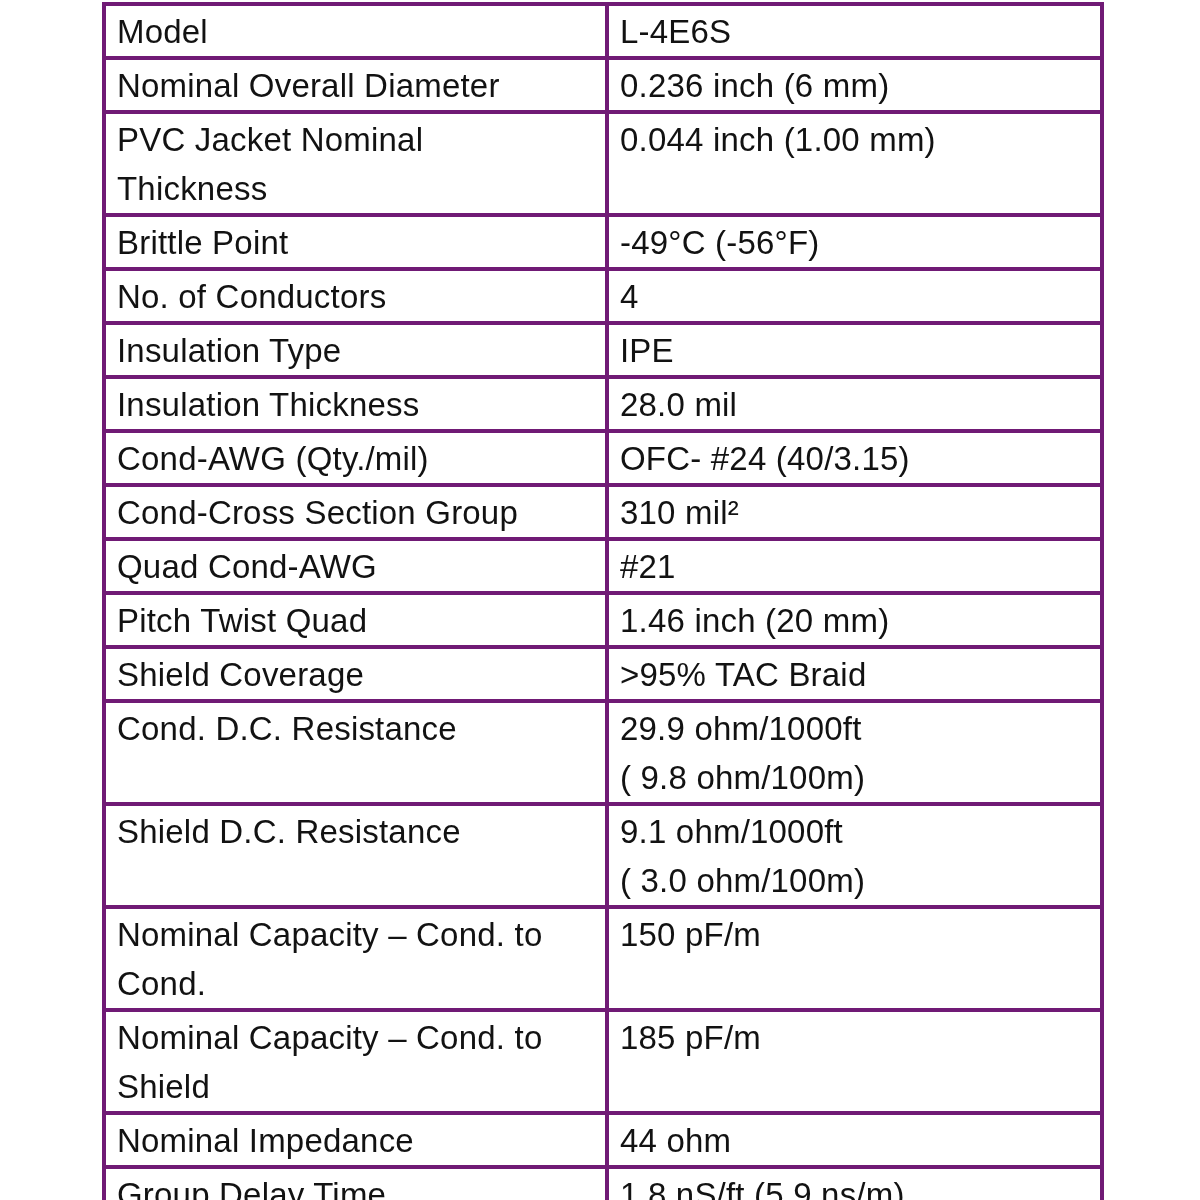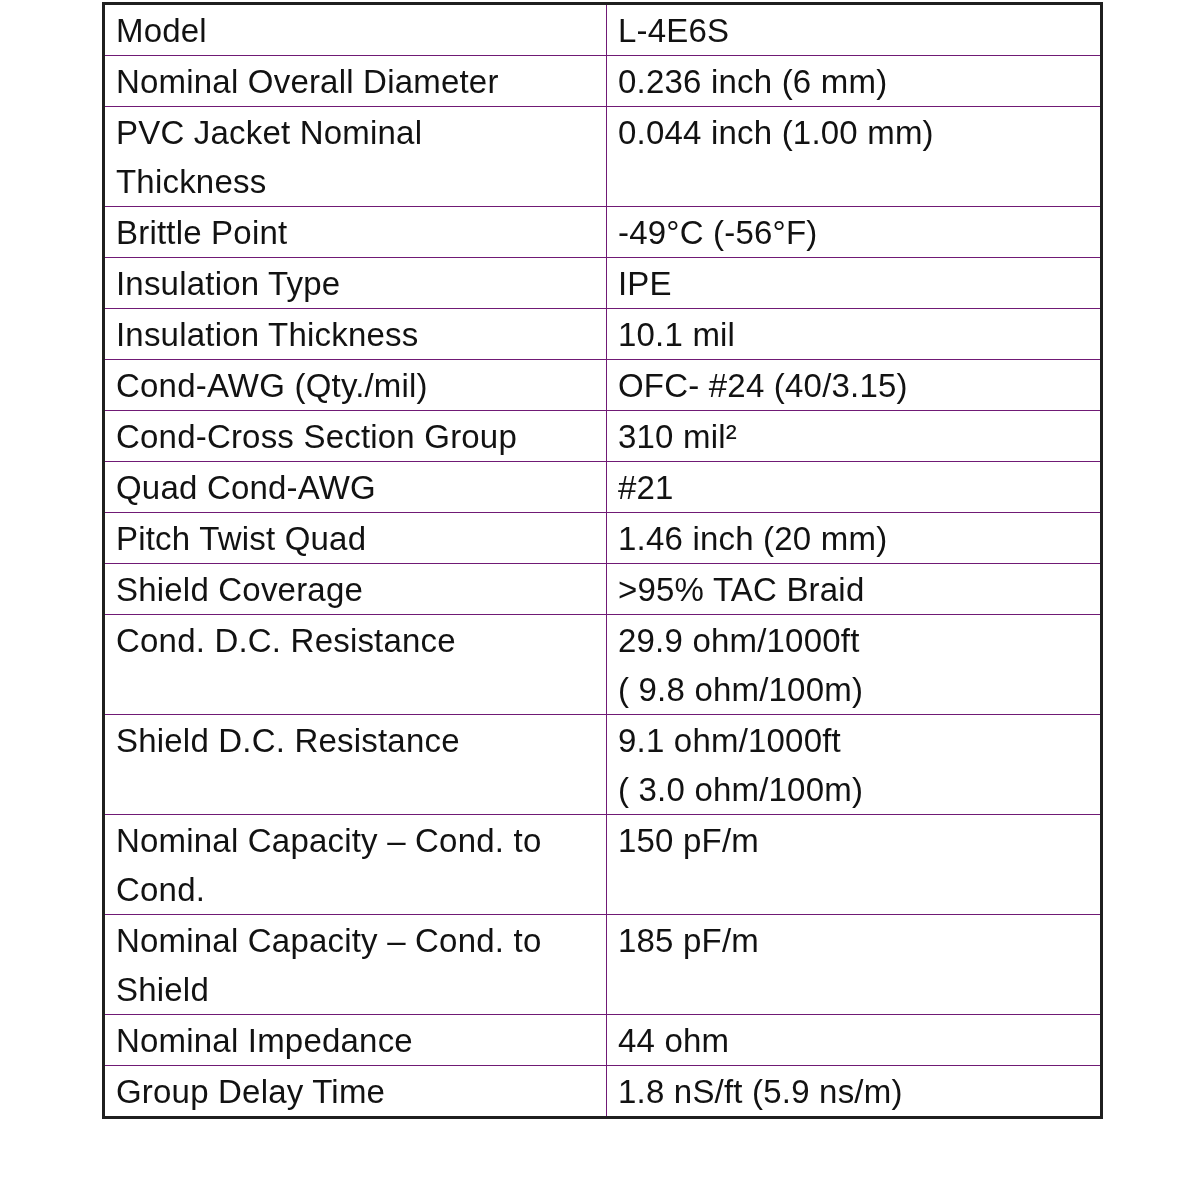--- a/index.html
+++ b/index.html
@@ -23,21 +23,21 @@
     top: 2px;
     border-collapse: collapse;
     table-layout: fixed;
     width: 998px;
     background: #ffffff;
     border: 3px solid #1f1f1f;
   }
   table.spec-table col.c-label { width: 503px; }
   table.spec-table col.c-value { width: 495px; }
   td {
-    border: 1px solid #701a75;
+    border: 4px solid #701a75;
     vertical-align: top;
     padding: 1px 10px 0 11px;
     font-size: 33px;
     line-height: 49px;
     color: #121212;
     white-space: pre-line;
     letter-spacing: 0.2px;
     overflow: hidden;
   }
   tr.r-single { height: 50px; }
@@ -66,26 +66,30 @@
       <tr class="r-double">
         <td>PVC Jacket Nominal
 Thickness</td>
         <td>0.044 inch (1.00 mm)</td>
       </tr>
       <tr class="r-single">
         <td>Brittle Point</td>
         <td>-49°C (-56°F)</td>
       </tr>
       <tr class="r-single">
+        <td>No. of Conductors</td>
+        <td>4</td>
+      </tr>
+      <tr class="r-single">
         <td>Insulation Type</td>
         <td>IPE</td>
       </tr>
       <tr class="r-single">
         <td>Insulation Thickness</td>
-        <td>10.1 mil</td>
+        <td>28.0 mil</td>
       </tr>
       <tr class="r-single">
         <td>Cond-AWG (Qty./mil)</td>
         <td>OFC- #24 (40/3.15)</td>
       </tr>
       <tr class="r-single">
         <td>Cond-Cross Section Group</td>
         <td>310 mil²</td>
       </tr>
       <tr class="r-single">

